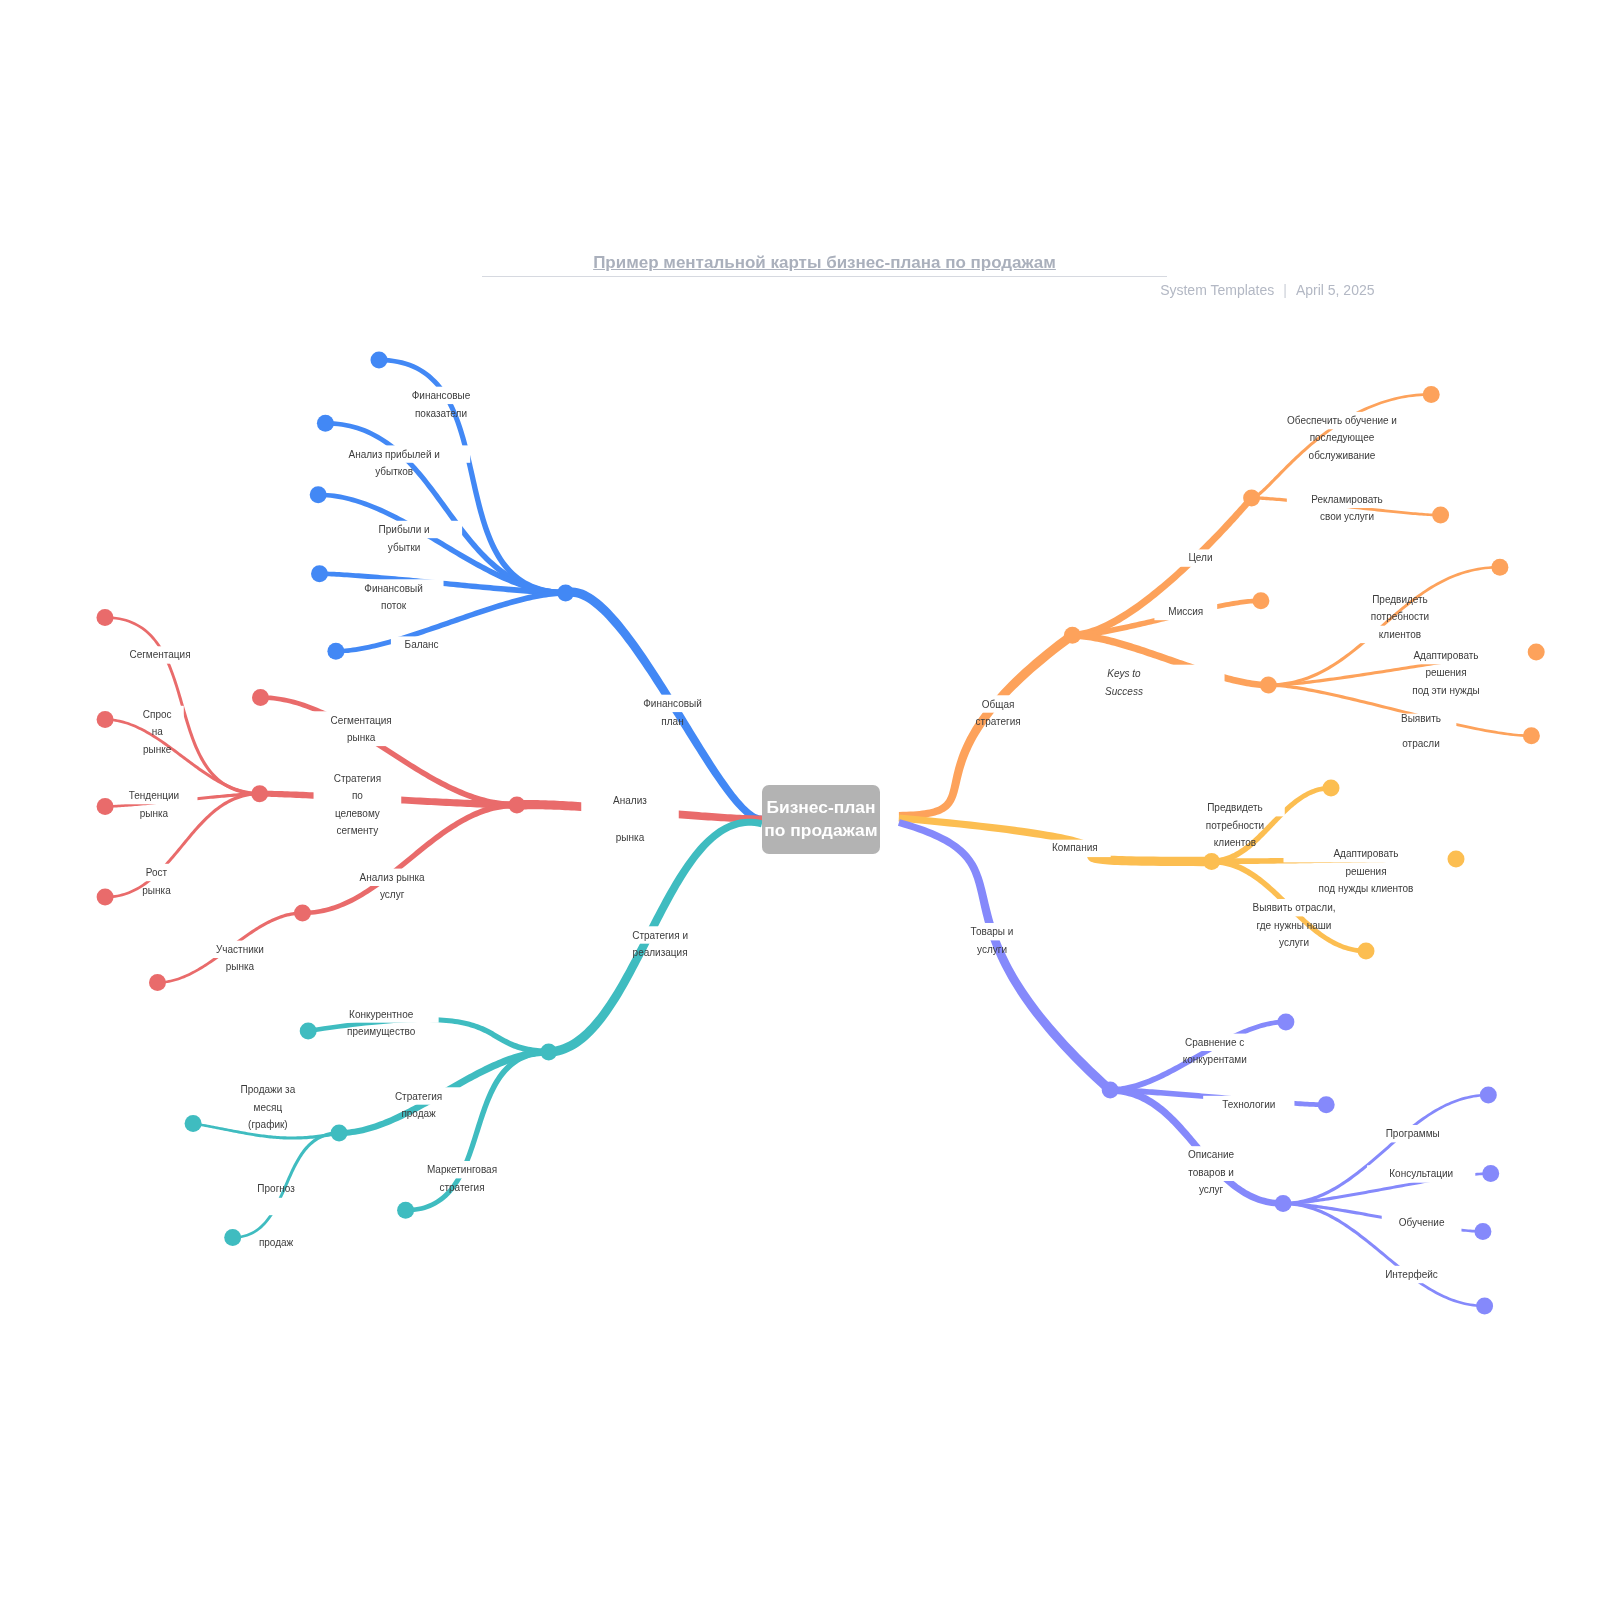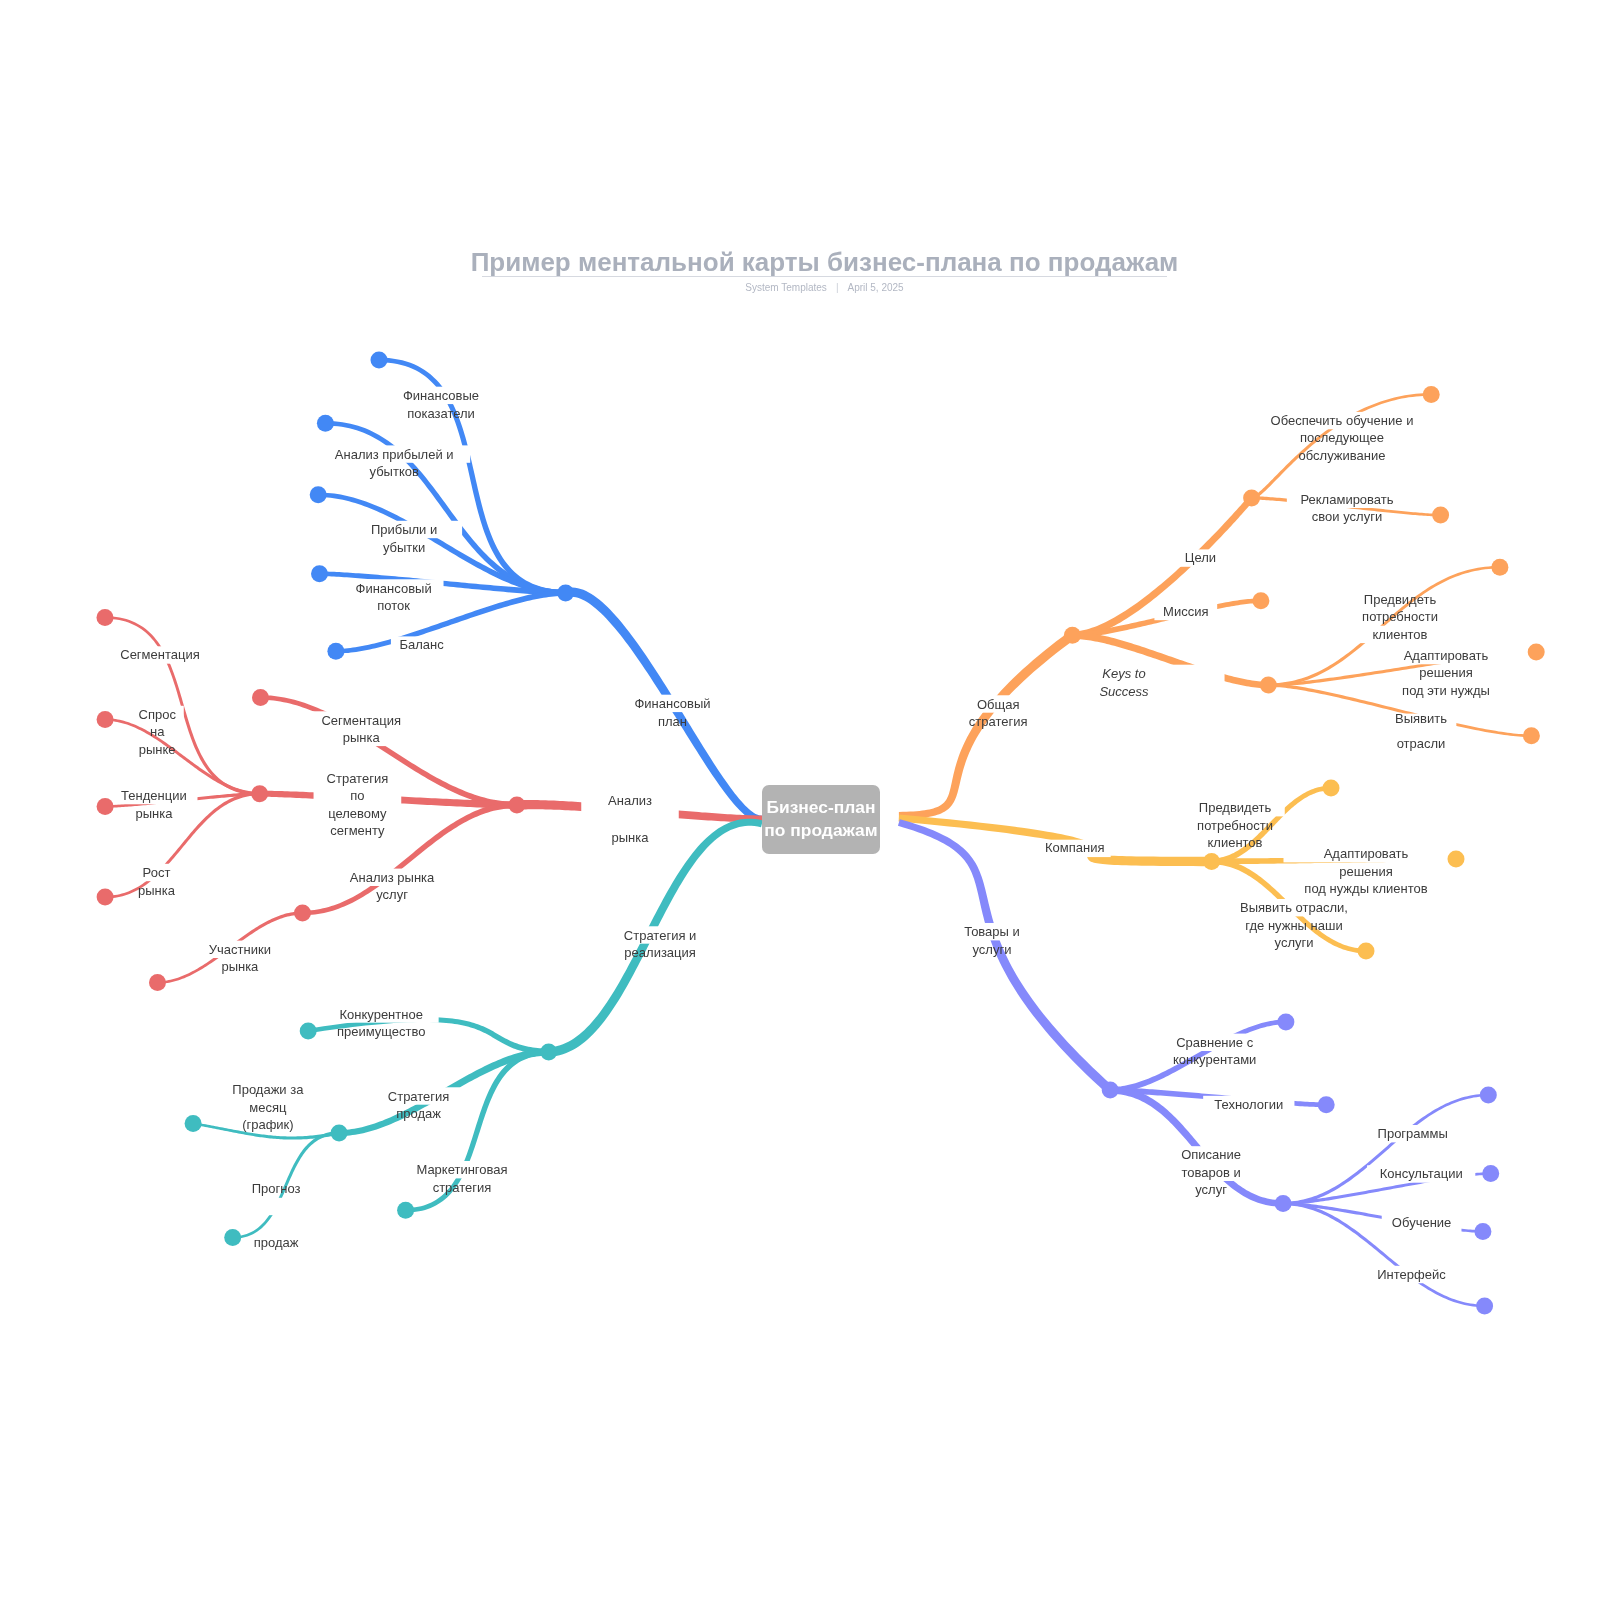--- a/index.html
+++ b/index.html
@@ -1,24 +1,24 @@
 <!DOCTYPE html>
 <html><head>
 <meta charset="utf-8">
 <style>
   html,body{margin:0;padding:0;background:#fff;}
   body{width:1600px;height:1600px;font-family:"Liberation Sans",sans-serif;-webkit-font-smoothing:antialiased;}
   #stage{position:relative;width:1600px;height:1600px;overflow:hidden;background:#fff;}
   #mm{position:absolute;left:0;top:0;width:1600px;height:1600px;}
   #hdr{position:absolute;left:824.5px;top:252.3px;width:1100px;margin-left:-550px;text-align:center;}
-  #hdr-title{font-size:26px;font-weight:700;color:#a9afbb;line-height:21px;}
+  #hdr-title{font-size:17px;font-weight:700;color:#a9afbb;line-height:21px;text-decoration:underline;}
   #hdr-rule{width:685px;height:1px;background:#d6d9e0;margin:2.7px auto 0;}
-  #hdr-sub{font-size:10px;color:#b4b9c4;margin-top:4.8px;}
+  #hdr-sub{font-size:14px;color:#b4b9c4;margin-top:4.8px;text-align:right;}
   #hdr-sub .sep{color:#ccd0d8;margin:0 9px;font-weight:300;}
-  .lbl{position:absolute;color:#3c3c3c;font-size:13px;line-height:17.4px;text-align:center;
+  .lbl{position:absolute;color:#3c3c3c;font-size:10px;line-height:17.4px;text-align:center;
        white-space:nowrap;transform:translate(-50%,-50%);display:flex;flex-direction:column;align-items:center;}
   .lbl .ln{position:relative;}
     #root-box{position:absolute;background:#b3b3b3;border-radius:7px;color:#fff;font-weight:700;font-size:17.4px;
     line-height:23.2px;display:flex;align-items:center;justify-content:center;text-align:center;white-space:pre;}
 </style>
 </head>
 <body>
 
 <div id="stage">
   <svg id="mm" viewBox="0 0 1600 1600" xmlns="http://www.w3.org/2000/svg">

